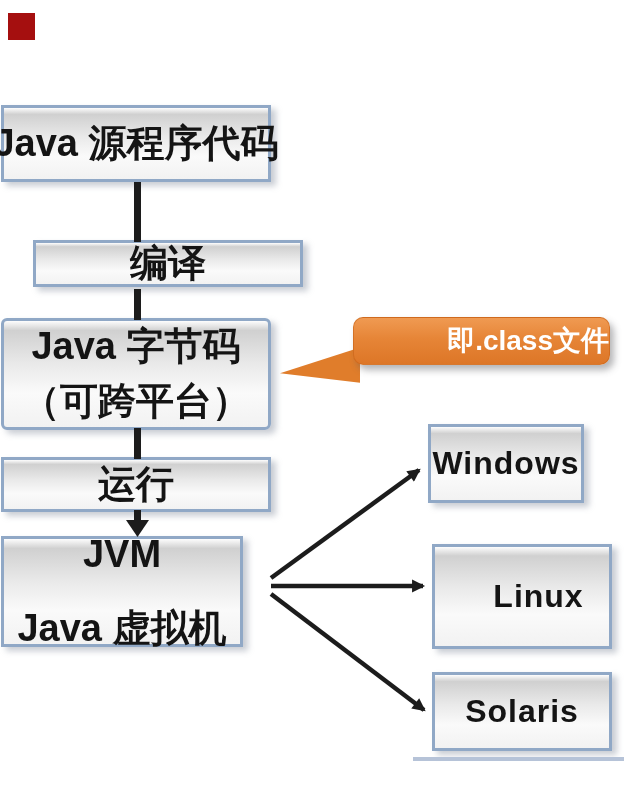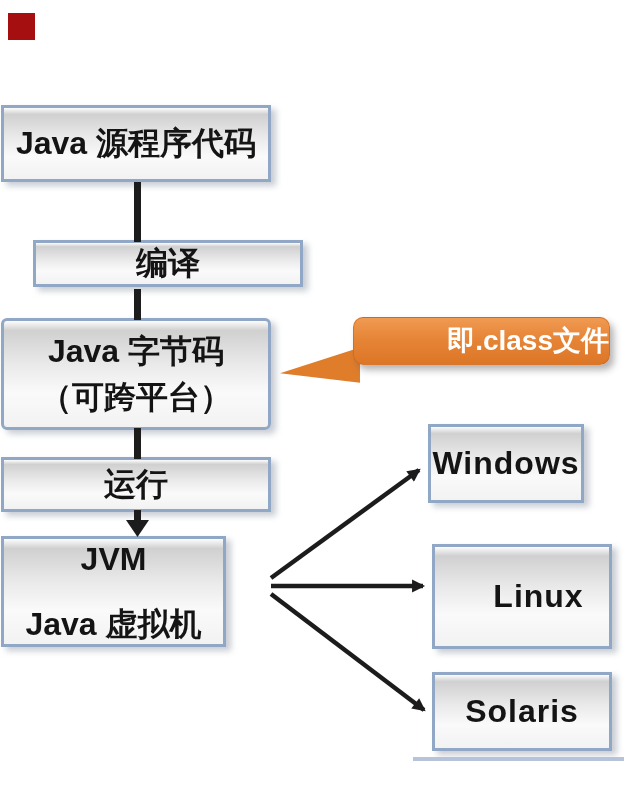--- a/index.html
+++ b/index.html
@@ -19,21 +19,21 @@
     display:flex;
     flex-direction:column;
     align-items:center;
     justify-content:center;
     font-weight:bold;
     color:#141414;
     text-align:center;
     line-height:1.45;
   }
   .node .lbl{white-space:nowrap;}
-  .cn{font-size:32px;}
+  .cn{font-size:38px;}
   .os{font-size:32px;letter-spacing:1px;}
   #svg-overlay{position:absolute;left:0;top:0;z-index:3;pointer-events:none;}
   #callout-body{
     position:absolute;
     left:353px;top:317px;width:257px;height:48px;
     box-sizing:border-box;
     z-index:5;
     border-radius:10px;
     background:linear-gradient(180deg,#f09a52 0%,#e68537 45%,#dd7627 100%);
     border:1px solid rgba(198,98,24,0.6);
@@ -78,21 +78,21 @@
 
   <div class="node cn" style="left:1px;top:318px;width:270px;height:112px;border-radius:6px;">
     <span class="lbl">Java 字节码</span>
     <span class="lbl">（可跨平台）</span>
   </div>
 
   <div class="node cn" style="left:1px;top:457px;width:270px;height:55px;">
     <span class="lbl">运行</span>
   </div>
 
-  <div class="node cn" style="left:1px;top:536px;width:225px;height:111px;gap:18px;">
+  <div class="node cn" style="left:1px;top:536px;width:242px;height:111px;gap:18px;">
     <span class="lbl">JVM</span>
     <span class="lbl">Java 虚拟机</span>
   </div>
 
   <div class="node os" style="left:428px;top:424px;width:156px;height:79px;">
     <span class="lbl">Windows</span>
   </div>
 
   <div class="node os" style="left:432px;top:544px;width:180px;height:105px;padding-left:33px;">
     <span class="lbl">Linux</span>

